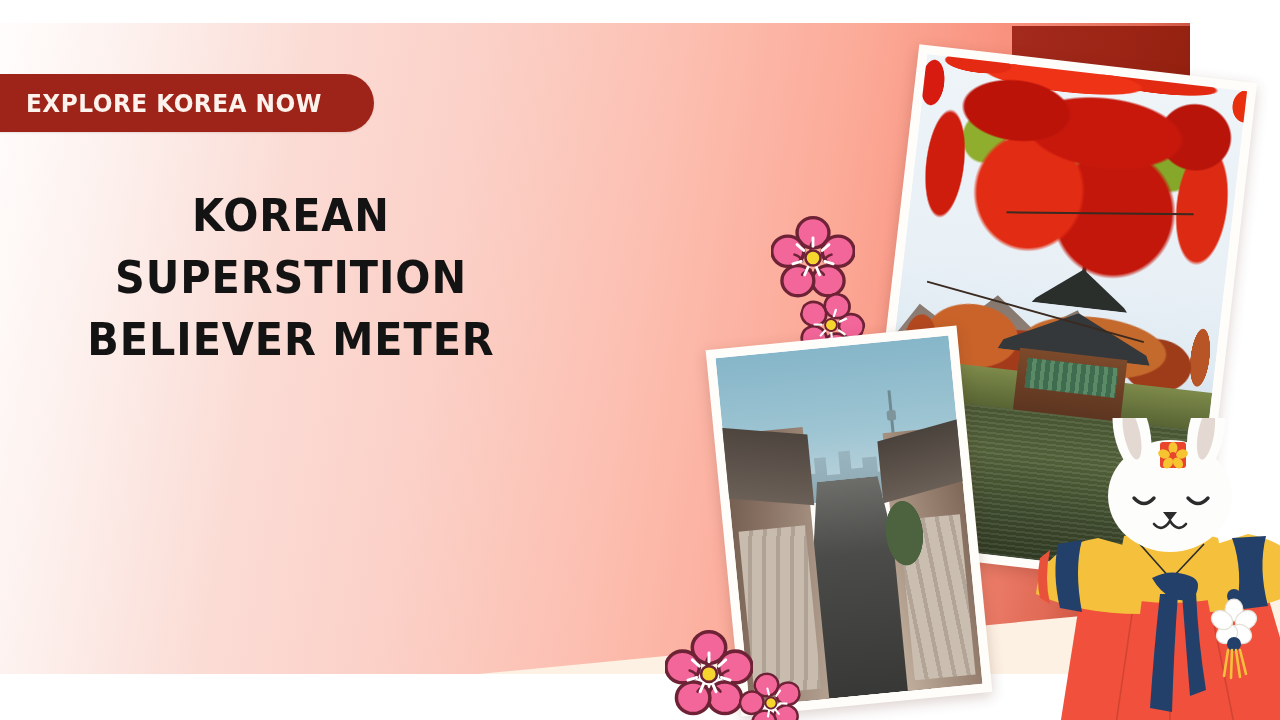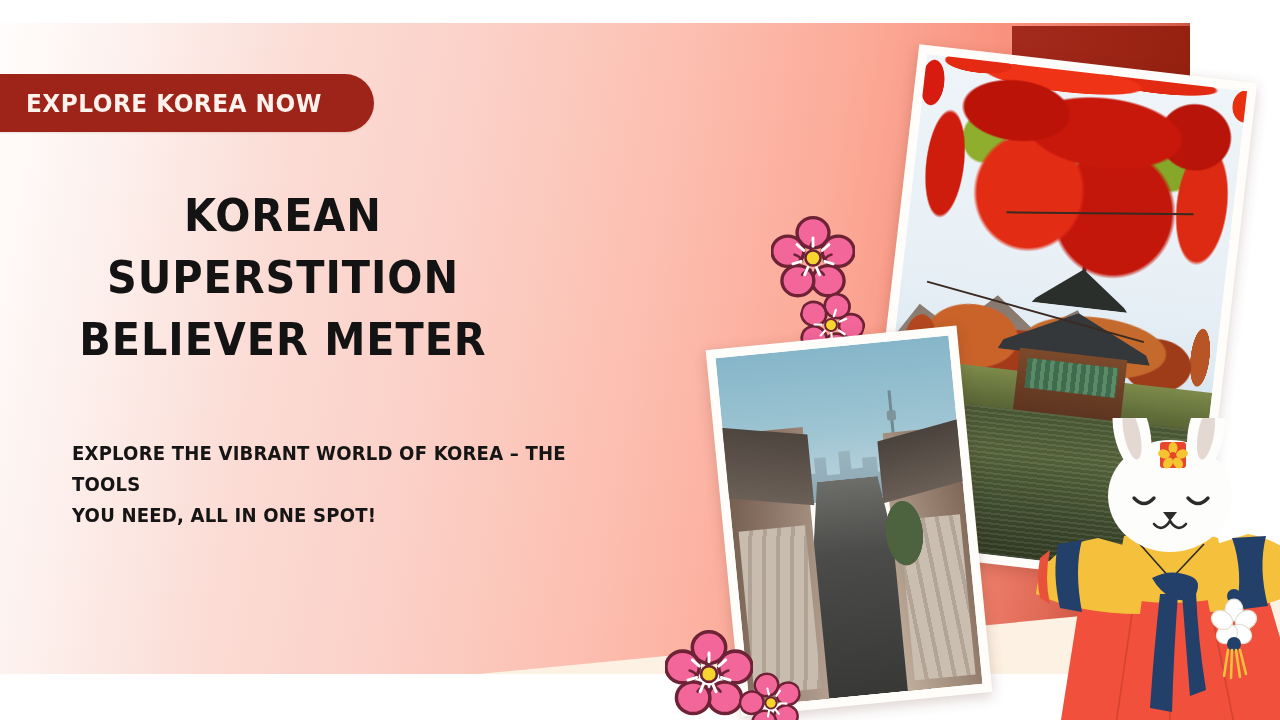--- a/index.html
+++ b/index.html
@@ -83,21 +83,21 @@
     font-size:25px;
     letter-spacing:.5px;
     transform:scaleX(.93);
     transform-origin:left center;
     white-space:nowrap;
   }
 
   
   .headline {
     position:absolute;
-    left:48px; top:185px; width:470px;
+    left:56px; top:185px; width:470px;
     text-align:center;
     color:#131313;
     font-family:"DejaVu Sans", sans-serif;
     font-weight:bold;
     font-size:45px;
     line-height:62px;
     letter-spacing:1px;
   }
   .headline-line { display:block; transform:scaleX(.92); }
 
@@ -303,24 +303,20 @@
   <div class="badge">
     <span class="badge-label">EXPLORE KOREA NOW</span>
   </div>
 
   <div class="headline">
     <span class="headline-line">KOREAN</span>
     <span class="headline-line">SUPERSTITION</span>
     <span class="headline-line">BELIEVER METER</span>
   </div>
 
-  <div class="subtitle">
-    <span class="subtitle-line">EXPLORE THE VIBRANT WORLD OF KOREA – THE TOOLS</span>
-    <span class="subtitle-line">YOU NEED, ALL IN ONE SPOT!</span>
-  </div>
 
   <div class="photo photo-autumn">
     <div class="photo-inner">
       <div class="sky-autumn"></div>
       <div class="mountain"></div>
       <div class="autumn-trees"></div>
       <div class="bank"></div>
       <div class="water"></div>
       <div class="pavilion">
         <div class="spire"></div>

